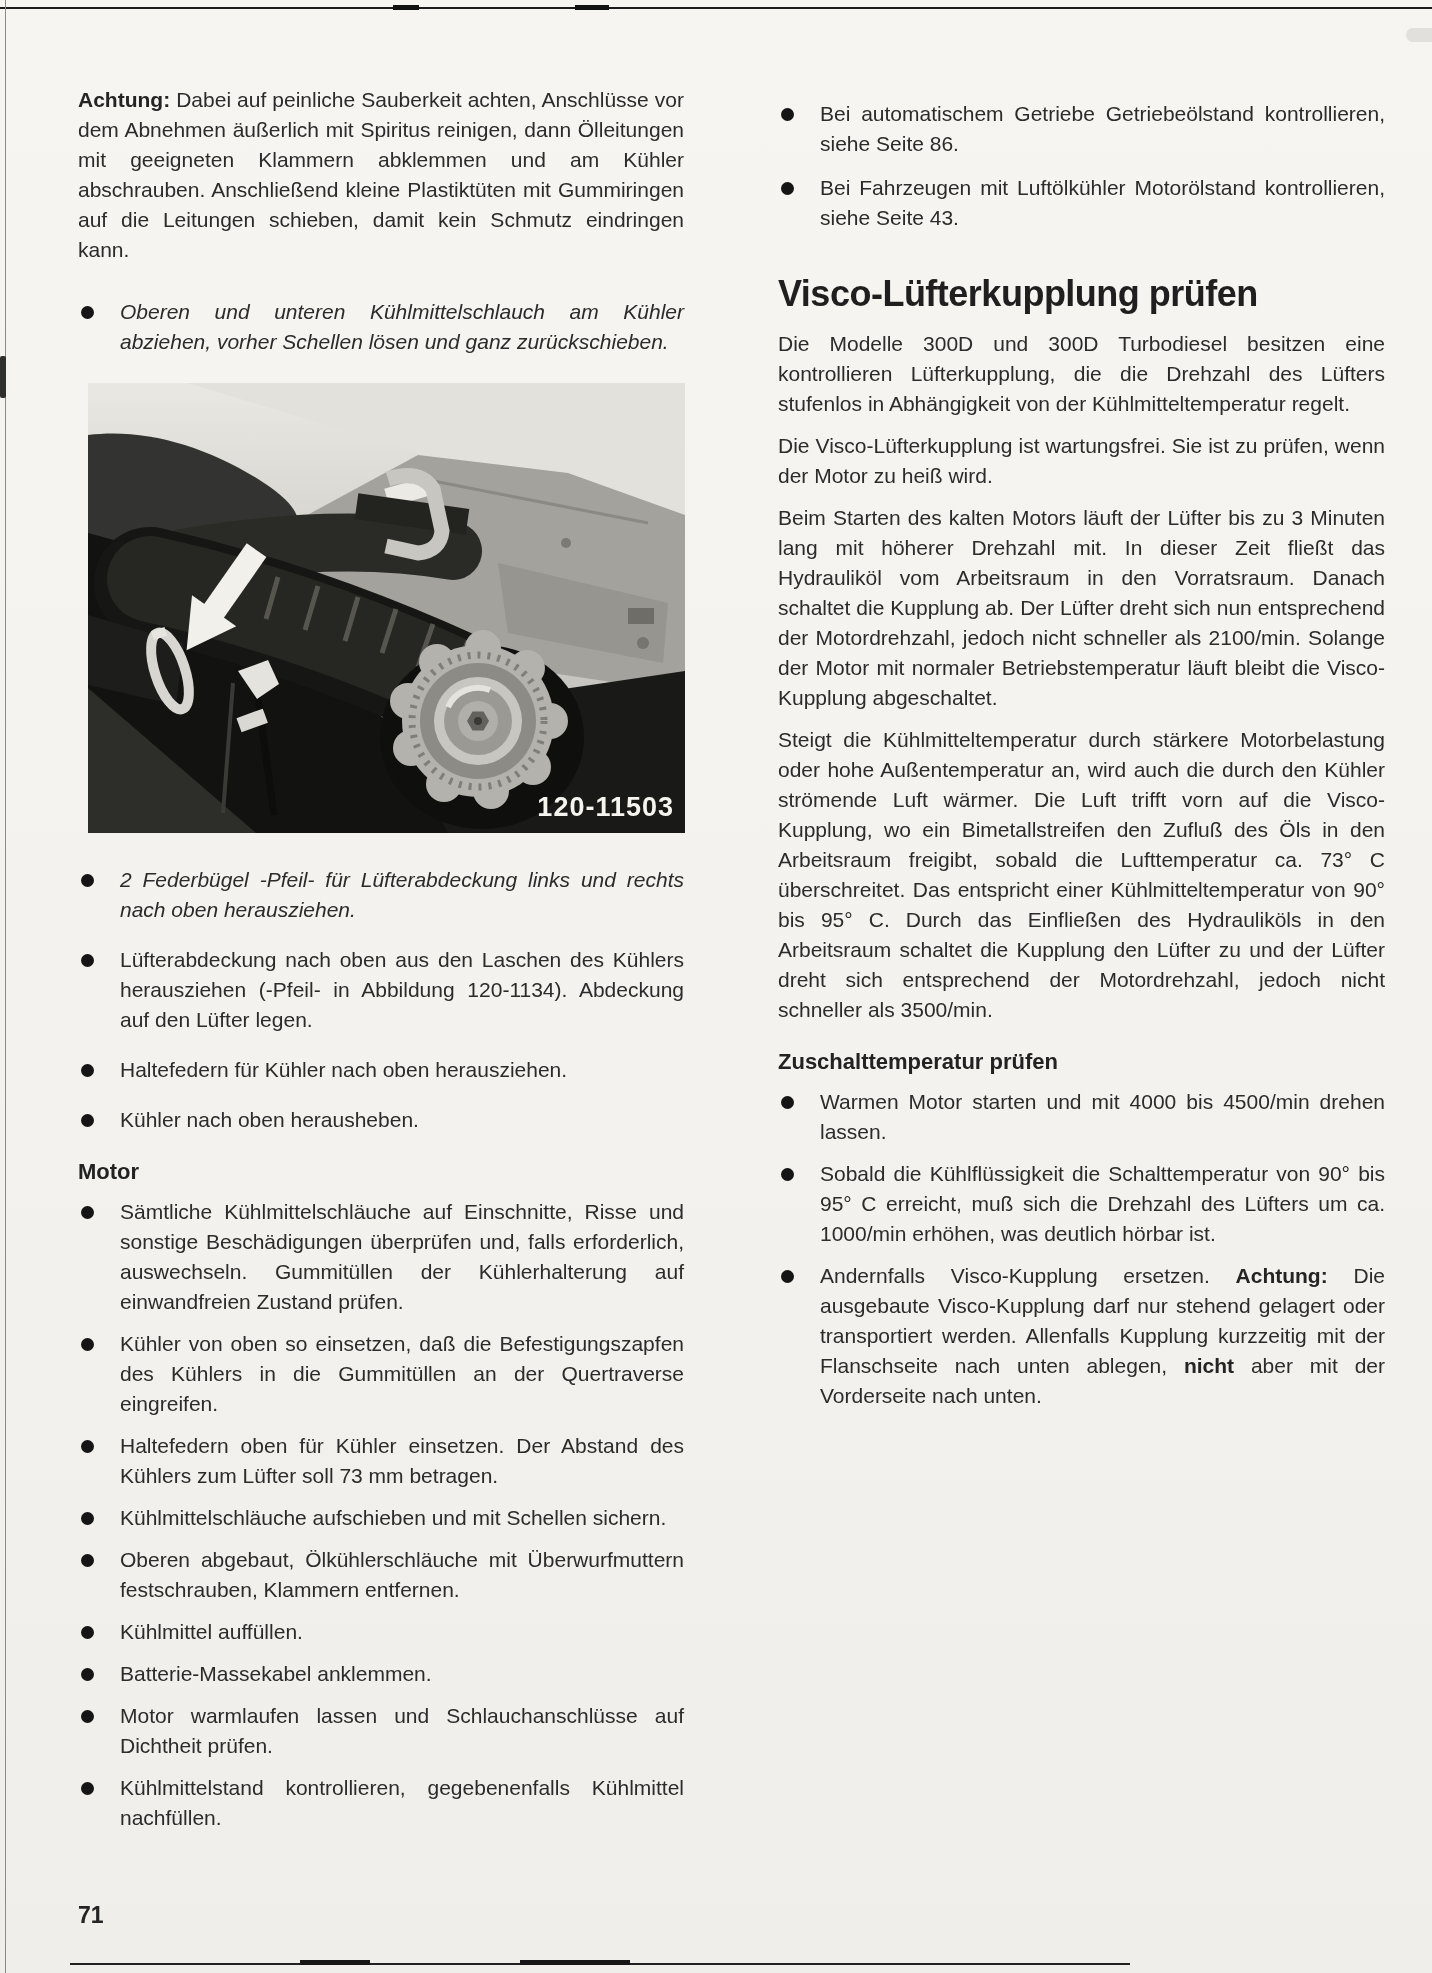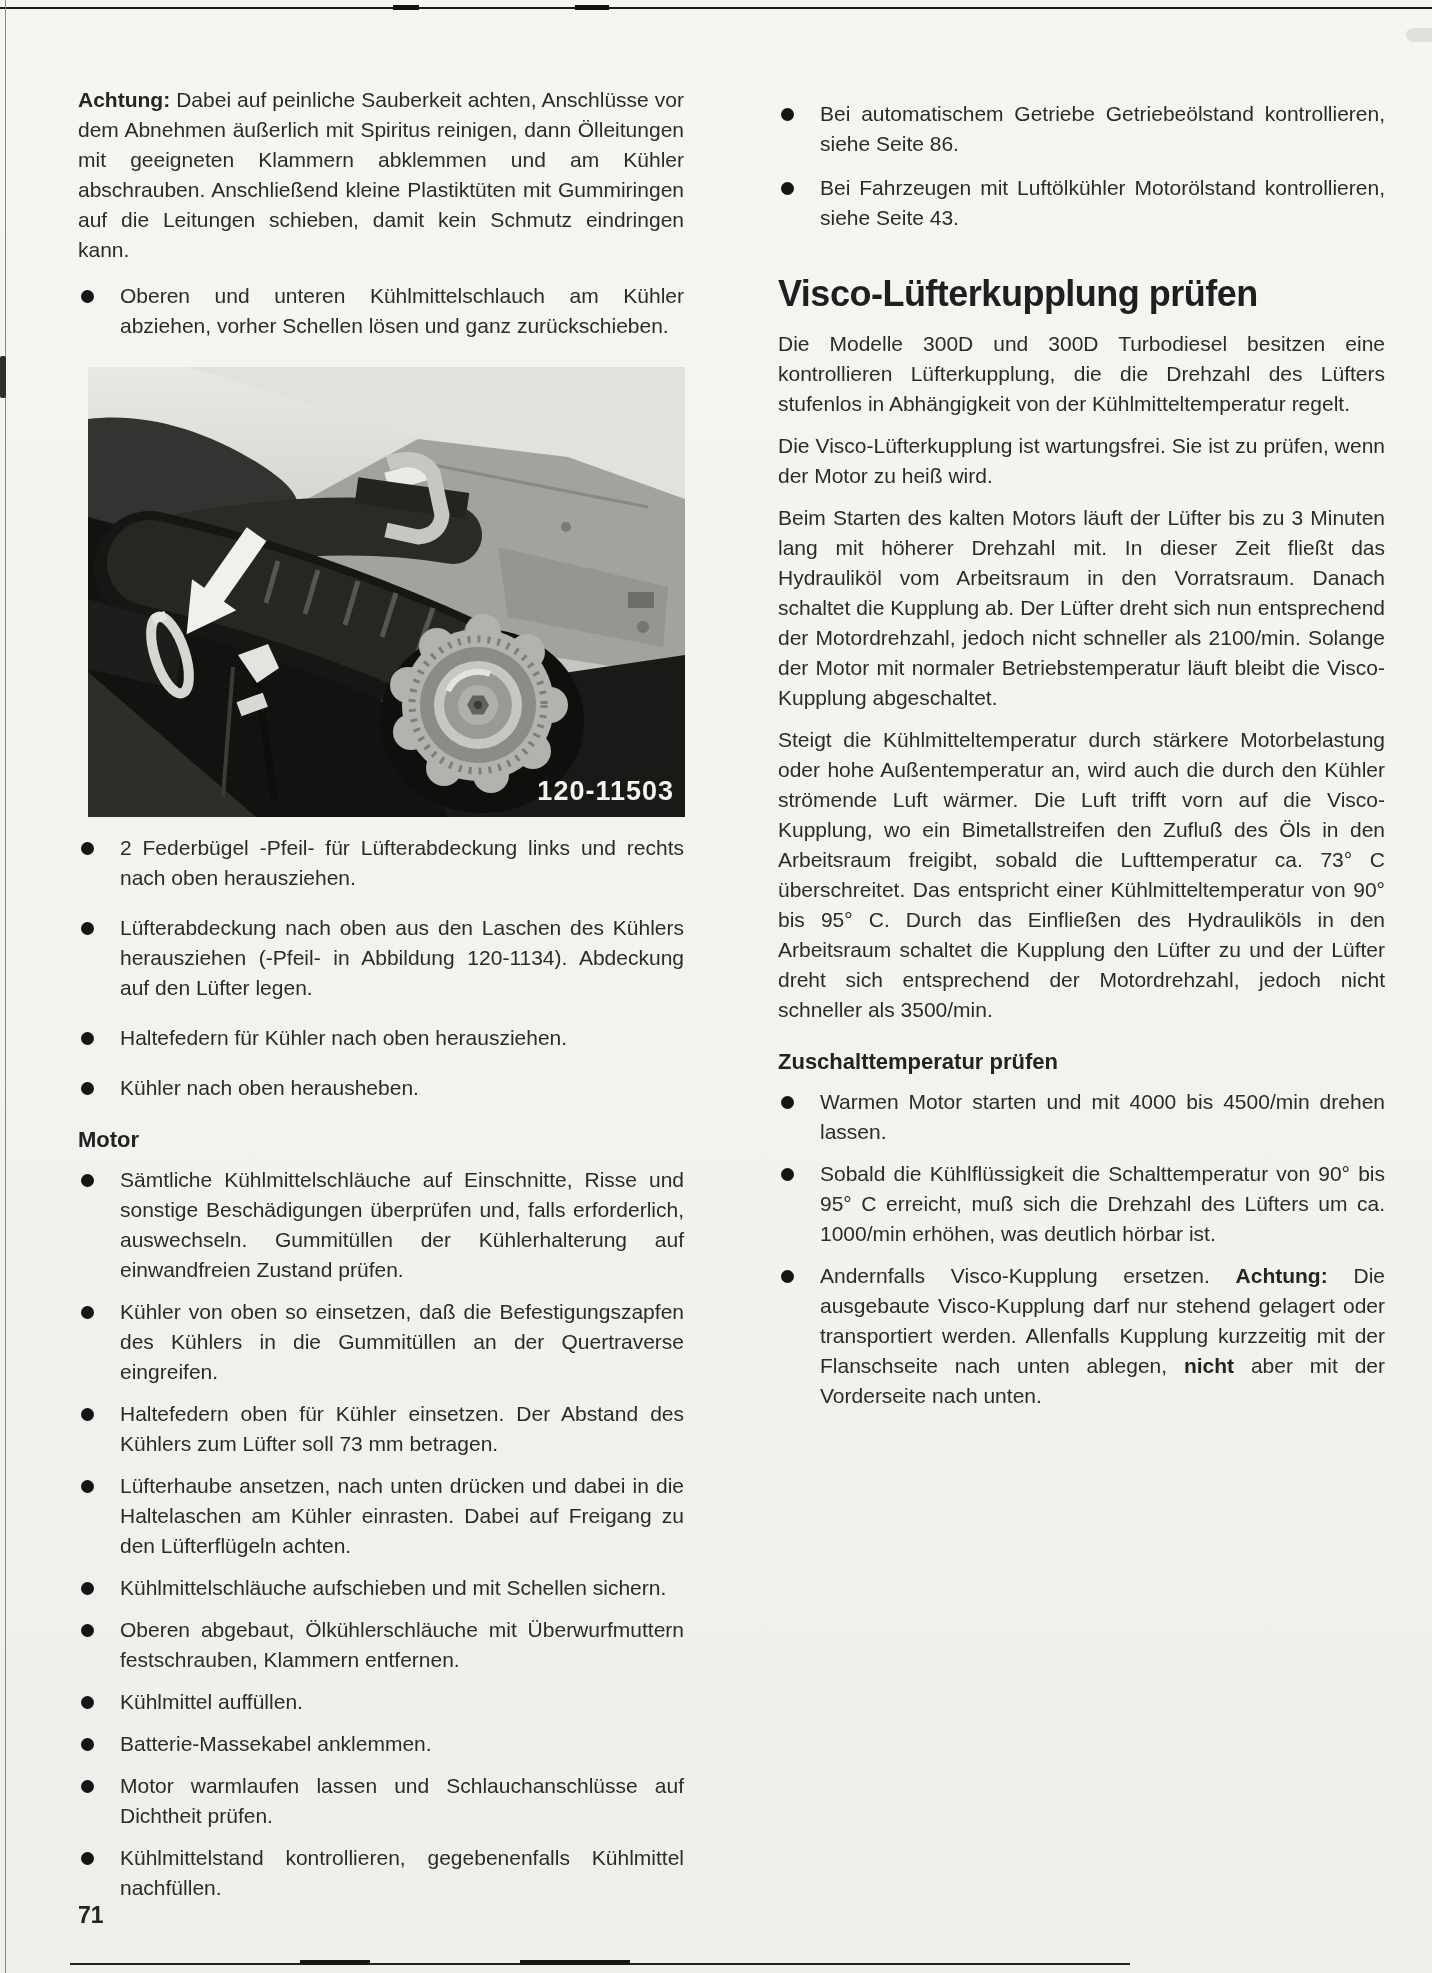--- a/index.html
+++ b/index.html
@@ -27,21 +27,21 @@
   .col-left{left:78px;width:606px;}
   .col-right{left:778px;width:607px;}
   .para{text-align:justify;margin:0;}
   .para + .para{margin-top:12px;}
   b{font-weight:bold;color:#242424;}
 
   .bullet{display:flex;align-items:flex-start;}
   .dot{flex:none;width:13px;height:13px;border-radius:50%;background:#151515;margin:9px 0 0 3px;}
   .bullet-text{flex:1;margin-left:26px;text-align:justify;}
 
-  .mt24{margin-top:16px;} .mt14{margin-top:14px;} .mt12{margin-top:12px;}
+  .mt24{margin-top:32px;font-style:italic;} .mt14{margin-top:14px;} .mt12{margin-top:12px;}
   .mt10{margin-top:20px;}
 
   .figure{margin:26px 0 0 10px;width:597px;height:450px;display:block;}
 
   .h-sub{font-size:22px;font-weight:bold;margin:22px 0 0 0;color:#222;}
   .h-main{font-size:36px;font-weight:bold;letter-spacing:-0.5px;margin:46px 0 0 0;color:#1f1f1f;}
   .after-h-sub{margin-top:10px;}
   .after-h-main{margin-top:20px;}
   .sub-mt{}
 
@@ -186,24 +186,20 @@
     <div class="bullet mt12">
       <span class="dot"></span>
       <span class="bullet-text">Kühler von oben so einsetzen, daß die Befestigungszapfen des Kühlers in die Gummitüllen an der Quertraverse eingreifen.</span>
     </div>
     <div class="bullet mt12">
       <span class="dot"></span>
       <span class="bullet-text">Haltefedern oben für Kühler einsetzen. Der Abstand des Kühlers zum Lüfter soll 73 mm betragen.</span>
     </div>
     <div class="bullet mt12">
       <span class="dot"></span>
-      <span class="bullet-text">Lüfterhaube ansetzen, nach unten drücken und dabei in die Haltelaschen am Kühler einrasten. Dabei auf Freigang zu den Lüfterflügeln achten.</span>
-    </div>
-    <div class="bullet mt12">
-      <span class="dot"></span>
       <span class="bullet-text">Kühlmittelschläuche aufschieben und mit Schellen sichern.</span>
     </div>
     <div class="bullet mt12">
       <span class="dot"></span>
       <span class="bullet-text">Oberen abgebaut, Ölkühlerschläuche mit Überwurfmuttern festschrauben, Klammern entfernen.</span>
     </div>
     <div class="bullet mt12">
       <span class="dot"></span>
       <span class="bullet-text">Kühlmittel auffüllen.</span>
     </div>

